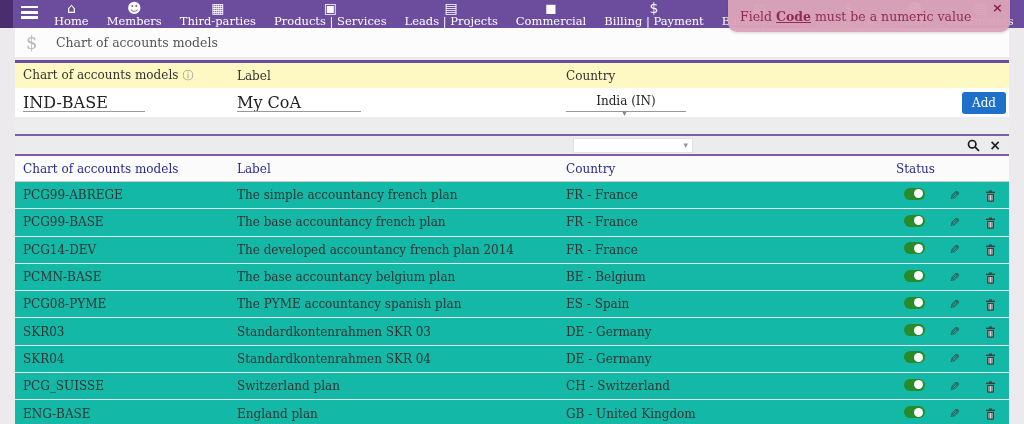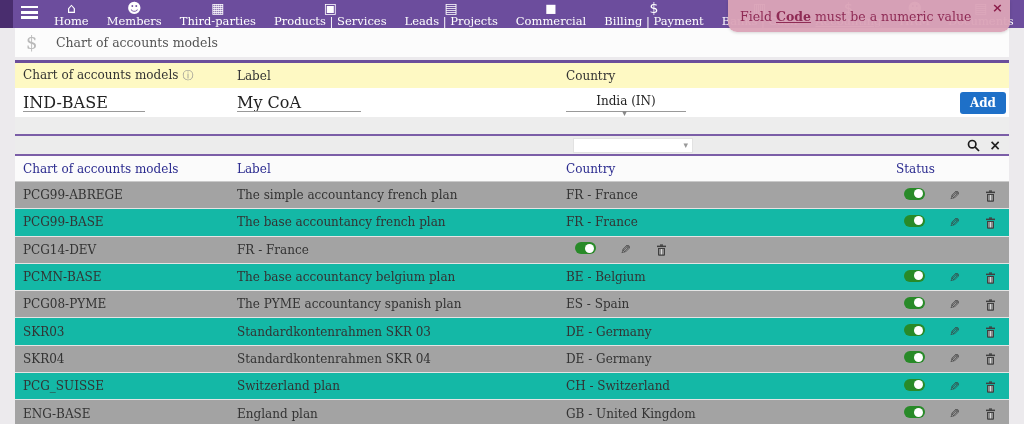--- a/index.html
+++ b/index.html
@@ -48,37 +48,37 @@
   .info-i { color:#8d8d8d; font-family:"DejaVu Sans", sans-serif; font-size:11px; margin-left:4px; }
   .form-inputs { height:29px; background:#fff; display:flex; align-items:center; }
   .uinput { border:none; border-bottom:1px solid #999; background:transparent; font-family:"DejaVu Serif", serif;
       font-size:16px; color:#222; height:18px; outline:none; }
   .in-model { width:122px; } .in-label { width:124px; }
   .uselect { width:120px; height:18px; border-bottom:1px solid #999; display:flex; align-items:center;
       justify-content:space-between; font-size:12px; color:#222; cursor:pointer;flex-direction:column; }
   .uselect .arr { color:#888; font-size:9px; font-family:"DejaVu Sans", sans-serif; padding-right:3px; }
   .form-spacer { flex:1; }
   .add-btn { background:#1e70c8; color:#fff; border:none; border-radius:3px; font-family:"DejaVu Serif", serif;
-      font-size:12px; padding:4px 10px; margin-right:3px; cursor:pointer;font-weight:bold; }
+      font-size:12px; padding:4px 10px; margin-right:3px; cursor:pointer; }
   .form-foot { height:17px; background:#ededed; }
 
   
   .filterbar { height:22px; background:#ececec; border-top:2px solid #7b5ea7; border-bottom:2px solid #7b5ea7;
       display:flex; align-items:center; }
   .filter-select { margin-left:558px; width:120px; height:15px; background:#fff; border:1px solid #e2e2e2;
       display:flex; align-items:center; justify-content:flex-end; cursor:pointer; }
   .filter-select .arr { color:#999; font-size:9px; font-family:"DejaVu Sans", sans-serif; padding-right:4px; }
   .filter-actions { margin-left:auto; display:flex; align-items:center; gap:9px; padding-right:8px; }
   .icon-btn { cursor:pointer; display:flex; align-items:center; }
   .xclose { font-family:"DejaVu Sans", sans-serif; font-weight:bold; font-size:14px; color:#222; line-height:12px; }
 
   
   .thead { height:26px; background:#fbfbfb; border-bottom:1px solid #c9c9c9; display:flex; align-items:center;
       font-size:12px; color:#2b2b8f; }
-  .trow { height:27.3px; display:flex; align-items:center; background:#a3a3a3; border-bottom:1px solid #e4e4e4;
+  .trow { height:27.3px; display:flex; align-items:center; background:#14b8a6; border-bottom:1px solid #e4e4e4;
       font-size:12px; color:#333; }
   .trow.alt { background:#14b8a6; }
 
   .toggle { display:inline-block; width:21px; height:12px; border-radius:6px; background:#b5b5b5;
       position:relative; margin-left:8px; cursor:pointer; }
   .toggle.on { background:#288a28; }
   .toggle .knob { position:absolute; top:1.5px; right:2px; width:9px; height:9px; border-radius:50%; background:#fff; }
 
   .pencil { display:inline-block; transform:scaleX(-1); font-family:"DejaVu Sans", sans-serif;
       color:#3c3c3c; font-size:13px; cursor:pointer; }
@@ -243,20 +243,21 @@
           <rect x="1" y="1.6" width="9" height="1.5" fill="#3f3f3f"></rect>
           <path d="M2 4h7v6.8a1 1 0 0 1-1 1H3a1 1 0 0 1-1-1z" fill="#3f3f3f"></path>
           <line x1="4" y1="5" x2="4" y2="10.5" stroke="#ffffff" stroke-width="0.8"></line>
           <line x1="5.5" y1="5" x2="5.5" y2="10.5" stroke="#ffffff" stroke-width="0.8"></line>
           <line x1="7" y1="5" x2="7" y2="10.5" stroke="#ffffff" stroke-width="0.8"></line>
         </svg>
       </div>
     </div>
       <div class="trow">
       <div class="c-model">PCG14-DEV</div>
+      <div class="c-label">The developed accountancy french plan 2014</div>
       <div class="c-country">FR - France</div>
       <div class="c-status">
         <span class="toggle on"><span class="knob"></span></span>
       </div>
       <div class="c-edit">
         <span class="pencil">✎</span>
       </div>
       <div class="c-trash">
         <svg class="trash" width="11" height="12" viewBox="0 0 11 12">
           <rect x="4" y="0.4" width="3" height="1.4" fill="#3f3f3f"></rect>

